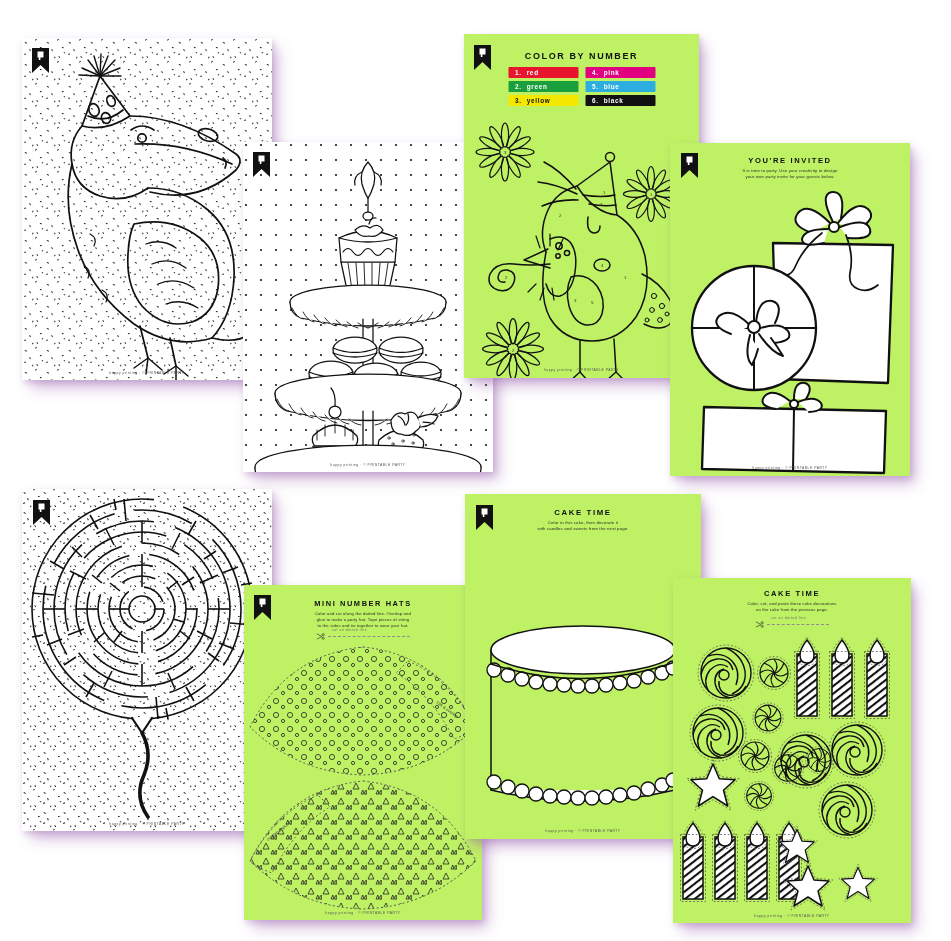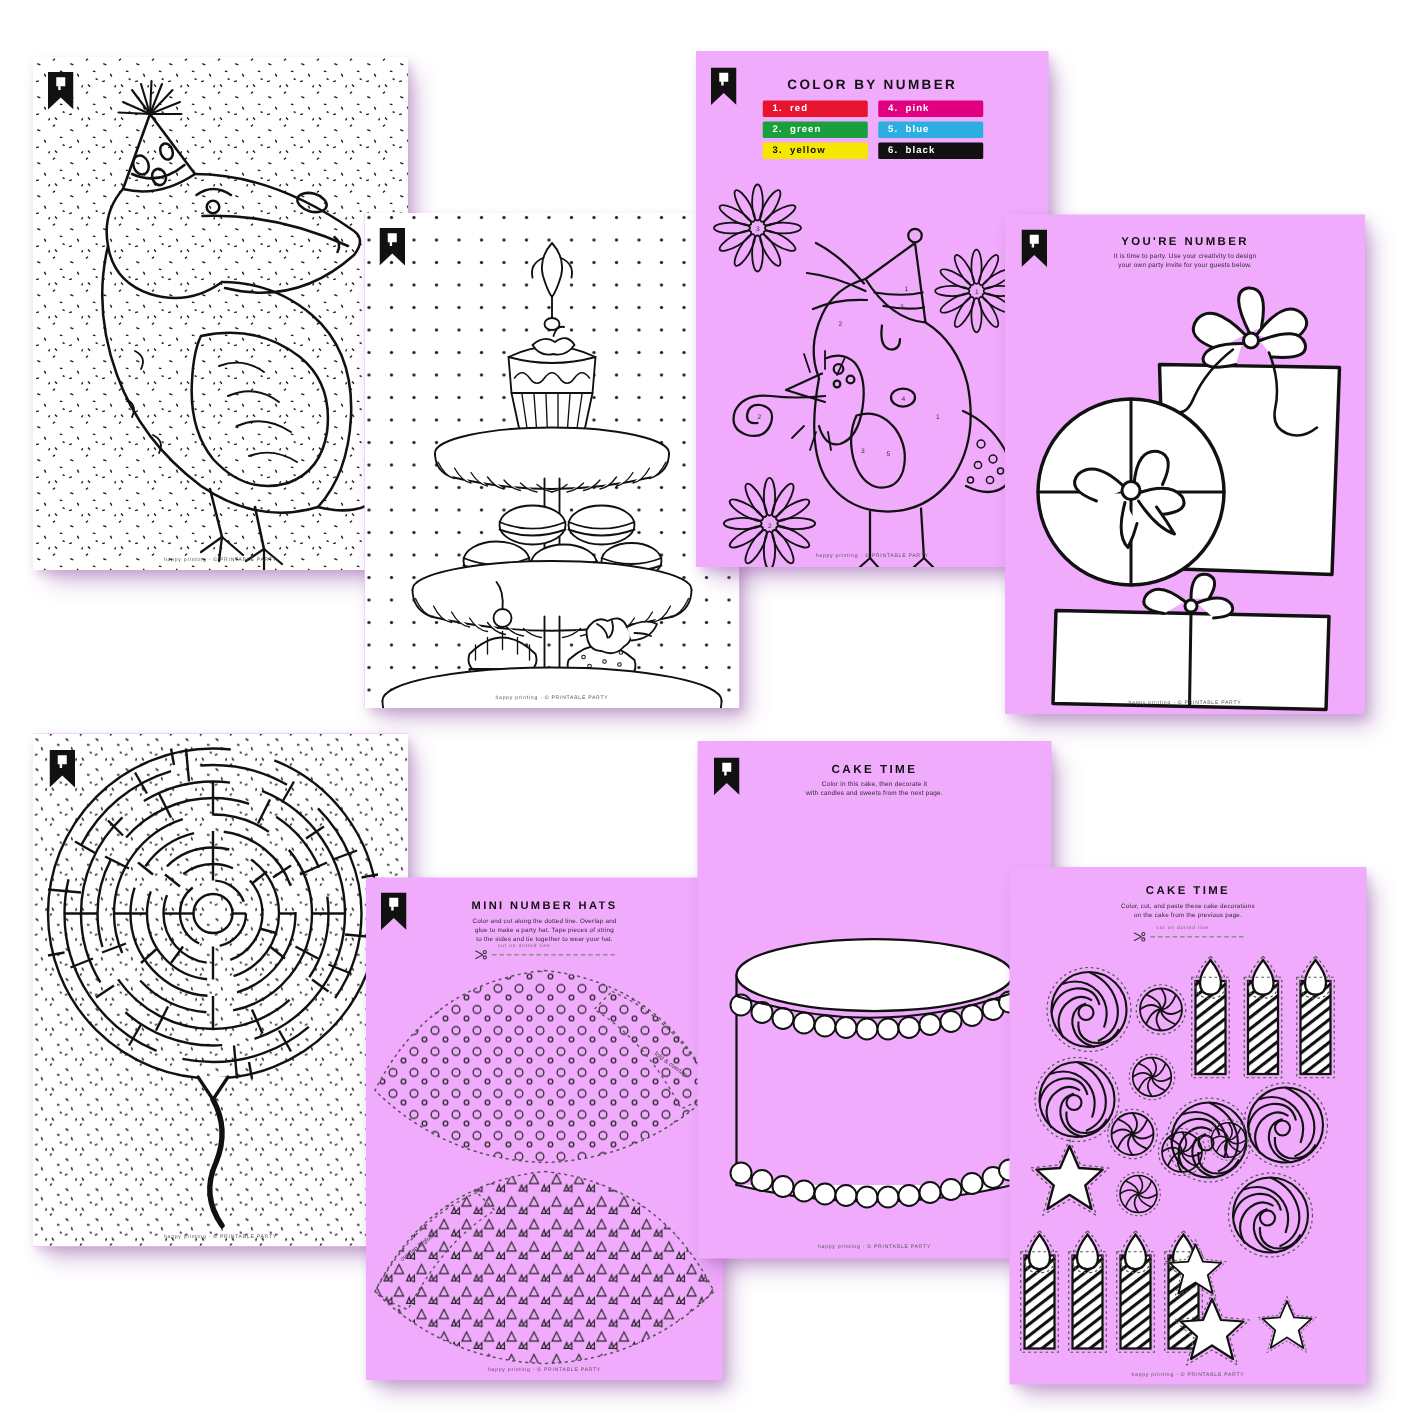--- a/index.html
+++ b/index.html
@@ -12,21 +12,21 @@
   }
   #stage {
     position: relative;
     width: 951px; height: 941px;
     background: #ffffff;
   }
 
   
   .sheet {
     position: absolute;
-    background: #f0abfc;
+    background: #bef264;
     box-shadow: 7px 9px 14px -2px rgba(150,90,170,0.45),
                 2px 3px 6px rgba(160,110,180,0.30);
     overflow: hidden;
   }
   .sheet .canvas {
     position: absolute;
     inset: 0;
     overflow: hidden;
   }
   svg.art { position:absolute; inset:0; width:100%; height:100%; display:block; }
@@ -497,21 +497,21 @@
 
   <div class="sheet" style="left:670px; top:143px; width:240px; height:333px;">
     <div class="canvas">
       <div class="bm" style="left:11px; top:10px;">
         <svg viewBox="0 0 17 25">
             <path d="M0 0 H17 V25 L8.5 17 L0 25Z" fill="#111"></path>
             <rect x="5.5" y="3.5" width="6" height="6" fill="#fff"></rect>
             <rect x="6.8" y="9" width="1.6" height="3" fill="#fff"></rect>
           </svg>
       </div>
-      <div class="title" style="top:13px; font-size:7.6px;">YOU'RE NUMBER</div>
+      <div class="title" style="top:13px; font-size:7.6px;">YOU'RE INVITED</div>
       <div class="subtitle" style="top:25px; font-size:4.3px;">
         <span>It is time to party. Use your creativity to design</span>
         <span>your own party invite for your guests below.</span>
       </div>
 
       <svg class="art" viewBox="0 0 240 333">
         <g fill="#fff" stroke="#111" stroke-width="2.3" stroke-linecap="round" stroke-linejoin="round">
 
           <path d="M103 100 L223 102 L218 240 L107 236Z"></path>
 

